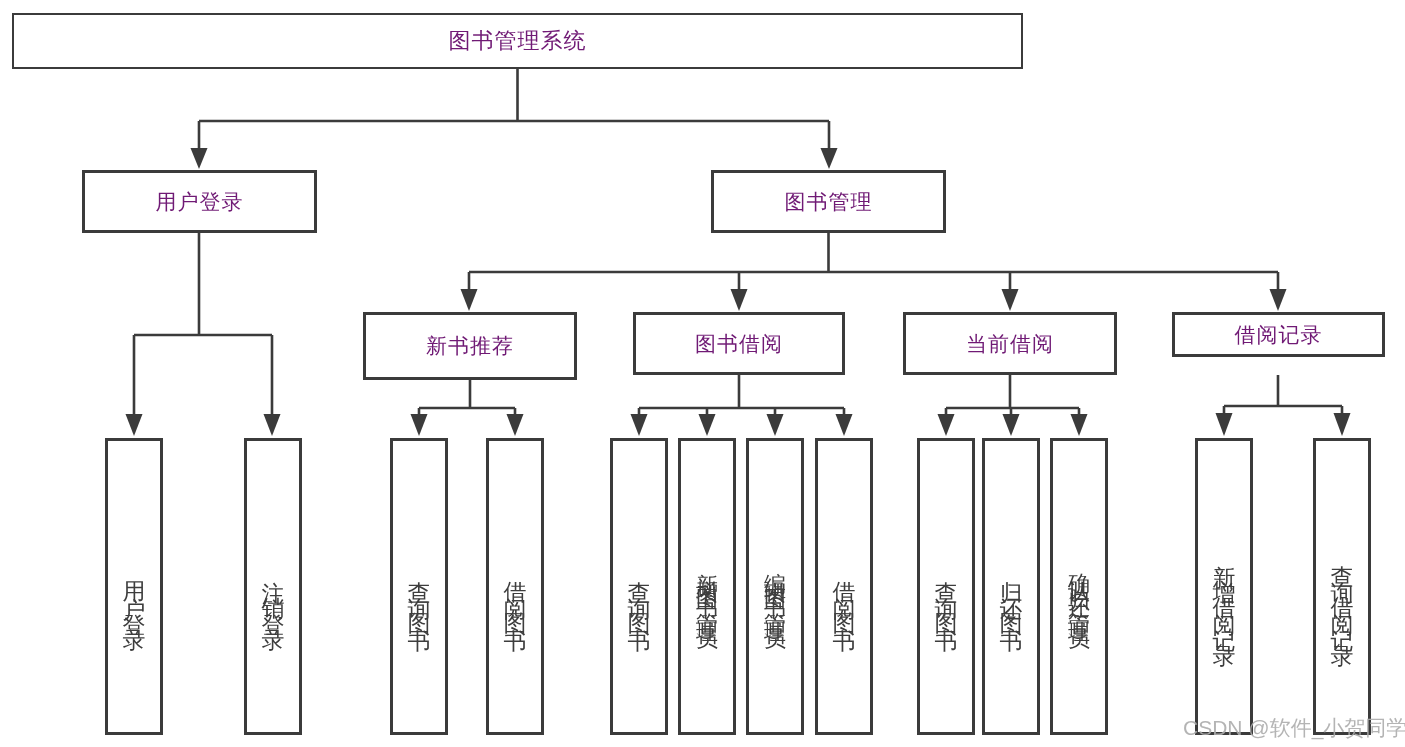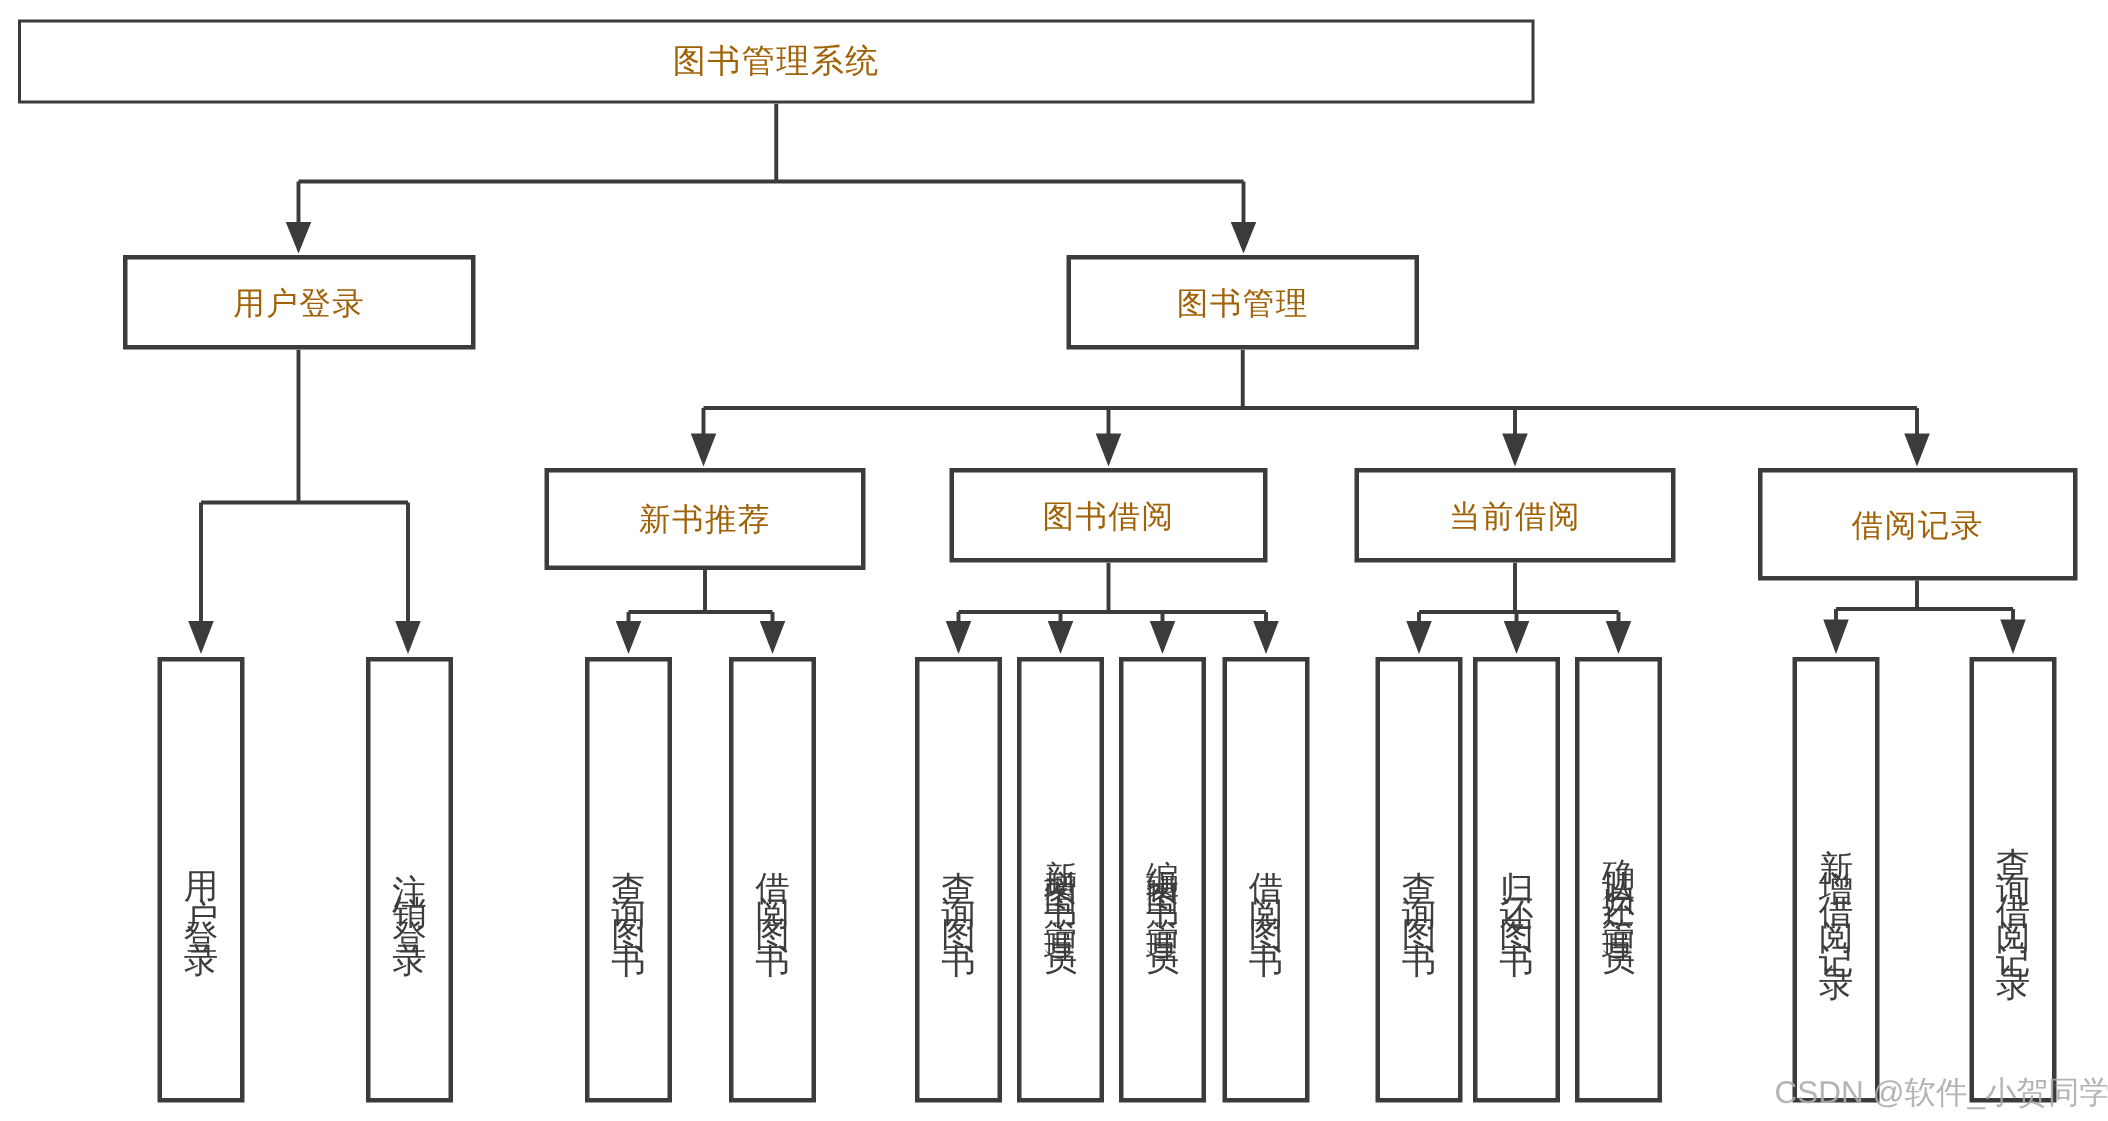--- a/index.html
+++ b/index.html
@@ -24,21 +24,21 @@
     box-sizing: border-box;
     display: flex;
     align-items: center;
     justify-content: center;
     color: #3d3d3d;
   }
   .box.root { border-width: 2px; }
   .hlabel {
     font-size: 21px;
     letter-spacing: 1px;
-    color: #a16207;
+    color: #701a75;
     white-space: nowrap;
   }
   .root .hlabel { font-size: 22px; }
   .leaf { width: 58px; top: 438px; height: 297px; }
   .vlabel {
     writing-mode: vertical-rl;
     text-orientation: mixed;
     font-size: 23px;
     letter-spacing: 16px;
     color: #3d3d3d;
@@ -118,21 +118,21 @@
 
   <div class="box" style="left:363px; top:312px; width:214px; height:68px;">
     <span class="hlabel">新书推荐</span>
   </div>
   <div class="box" style="left:633px; top:312px; width:212px; height:63px;">
     <span class="hlabel">图书借阅</span>
   </div>
   <div class="box" style="left:903px; top:312px; width:214px; height:63px;">
     <span class="hlabel">当前借阅</span>
   </div>
-  <div class="box" style="left:1172px; top:312px; width:213px; height:75px;">
+  <div class="box" style="left:1172px; top:312px; width:213px; height:45px;">
     <span class="hlabel">借阅记录</span>
   </div>
 
   <div class="box leaf" style="left:105px;">
     <span class="vlabel">用户登录</span>
   </div>
   <div class="box leaf" style="left:244px;">
     <span class="vlabel">注销登录</span>
   </div>
   <div class="box leaf" style="left:390px;">

